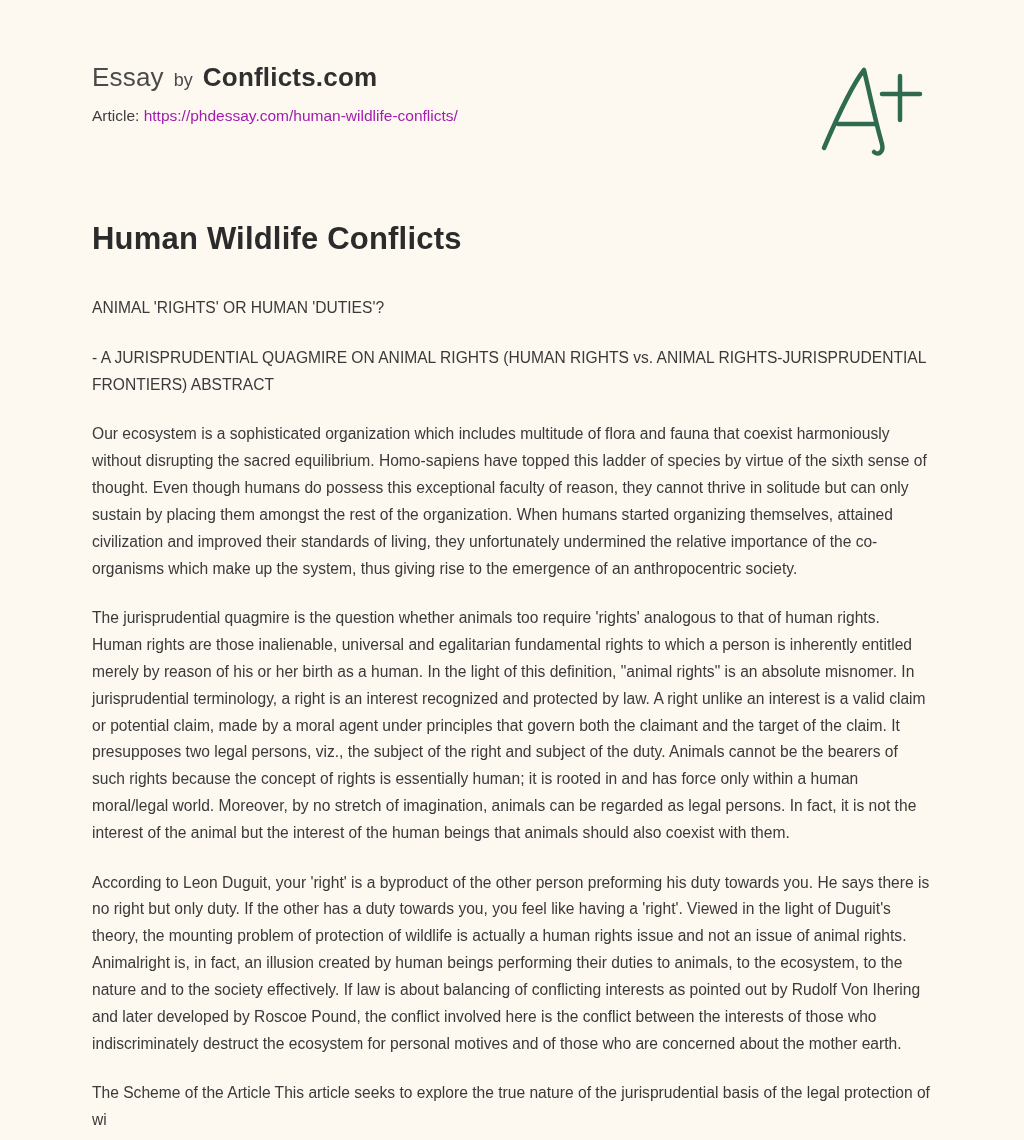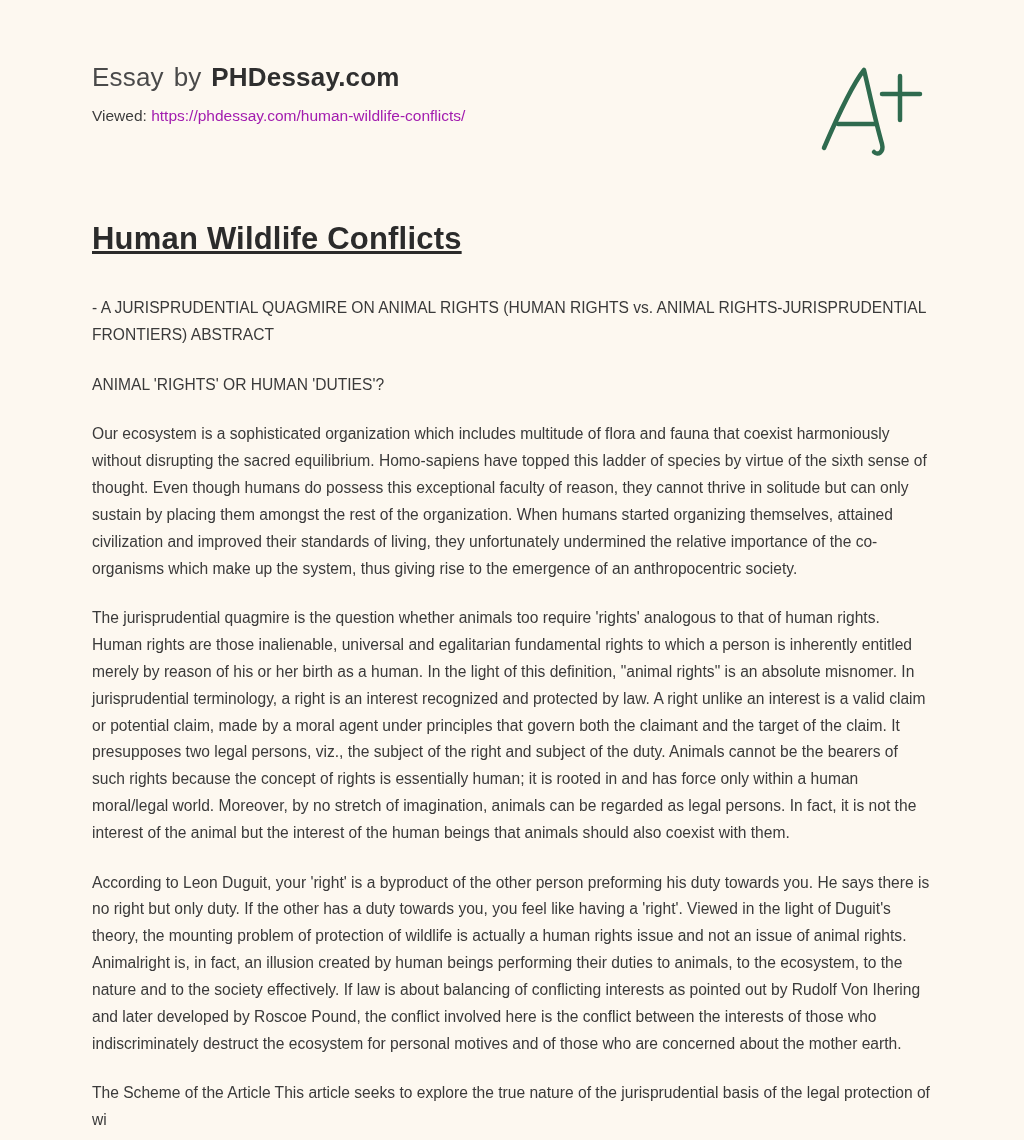--- a/index.html
+++ b/index.html
@@ -26,21 +26,21 @@
     align-items: baseline;
     gap: 10px;
   }
   .brand-essay {
     font-size: 26px;
     color: #4a4a4a;
     font-weight: 400;
     letter-spacing: 0.2px;
   }
   .brand-by {
-    font-size: 26px;
+    font-size: 18px;
     color: #4a4a4a;
     font-weight: 400;
   }
   .brand-name {
     font-size: 26px;
     color: #2f2f2f;
     font-weight: bold;
     letter-spacing: 0.2px;
   }
   .source-row {
@@ -64,64 +64,63 @@
   }
   .logo svg {
     display: block;
   }
   .doc-title {
     margin-top: 96px;
     font-size: 31px;
     font-weight: bold;
     color: #2b2b2b;
     letter-spacing: 0.2px;
-    text-decoration: underline;
   }
   .body-text {
     margin-top: 38px;
   }
   .para {
     font-size: 15.6px;
     line-height: 1.72;
     color: #3a3a3a;
     margin: 0 0 23px 0;
     text-align: left;
   }
 </style>
 </head>
 <body>
 
 <div class="page">
 
   <div class="brand-row">
     <span class="brand-essay">Essay</span>
     <span class="brand-by">by</span>
-    <span class="brand-name">PHDessay.com</span>
+    <span class="brand-name">Conflicts.com</span>
   </div>
 
   <div class="source-row">
-    <span class="source-label">Viewed:</span>
+    <span class="source-label">Article:</span>
     <a class="source-link" href="#">https://phdessay.com/human-wildlife-conflicts/</a>
   </div>
 
   <div class="logo">
     <svg viewBox="0 0 120 100" width="120" height="100" xmlns="http://www.w3.org/2000/svg">
       <g fill="none" stroke="#2f6b4f" stroke-width="4.5" stroke-linecap="round" stroke-linejoin="round">
         <path d="M12 88 C 30 46, 44 20, 52 10 C 56 26, 62 56, 70 84 C 72 92, 66 96, 62 92"></path>
         <path d="M26 64 L 64 64"></path>
         <path d="M88 16 L 88 60"></path>
         <path d="M70 34 L 108 34"></path>
       </g>
     </svg>
   </div>
 
   <div class="doc-title">Human Wildlife Conflicts</div>
 
   <div class="body-text">
+    <p class="para">ANIMAL 'RIGHTS' OR HUMAN 'DUTIES'?</p>
     <p class="para">- A JURISPRUDENTIAL QUAGMIRE ON ANIMAL RIGHTS (HUMAN RIGHTS vs. ANIMAL RIGHTS-JURISPRUDENTIAL FRONTIERS) ABSTRACT</p>
-    <p class="para">ANIMAL 'RIGHTS' OR HUMAN 'DUTIES'?</p>
     <p class="para">Our ecosystem is a sophisticated organization which includes multitude of flora and fauna that coexist harmoniously without disrupting the sacred equilibrium. Homo-sapiens have topped this ladder of species by virtue of the sixth sense of thought. Even though humans do possess this exceptional faculty of reason, they cannot thrive in solitude but can only sustain by placing them amongst the rest of the organization. When humans started organizing themselves, attained civilization and improved their standards of living, they unfortunately undermined the relative importance of the co-organisms which make up the system, thus giving rise to the emergence of an anthropocentric society.</p>
     <p class="para">The jurisprudential quagmire is the question whether animals too require 'rights' analogous to that of human rights. Human rights are those inalienable, universal and egalitarian fundamental rights to which a person is inherently entitled merely by reason of his or her birth as a human. In the light of this definition, "animal rights" is an absolute misnomer. In jurisprudential terminology, a right is an interest recognized and protected by law. A right unlike an interest is a valid claim or potential claim, made by a moral agent under principles that govern both the claimant and the target of the claim. It presupposes two legal persons, viz., the subject of the right and subject of the duty. Animals cannot be the bearers of such rights because the concept of rights is essentially human; it is rooted in and has force only within a human moral/legal world. Moreover, by no stretch of imagination, animals can be regarded as legal persons. In fact, it is not the interest of the animal but the interest of the human beings that animals should also coexist with them.</p>
     <p class="para">According to Leon Duguit, your 'right' is a byproduct of the other person preforming his duty towards you. He says there is no right but only duty. If the other has a duty towards you, you feel like having a 'right'. Viewed in the light of Duguit's theory, the mounting problem of protection of wildlife is actually a human rights issue and not an issue of animal rights. Animalright is, in fact, an illusion created by human beings performing their duties to animals, to the ecosystem, to the nature and to the society effectively. If law is about balancing of conflicting interests as pointed out by Rudolf Von Ihering and later developed by Roscoe Pound, the conflict involved here is the conflict between the interests of those who indiscriminately destruct the ecosystem for personal motives and of those who are concerned about the mother earth.</p>
     <p class="para">The Scheme of the Article This article seeks to explore the true nature of the jurisprudential basis of the legal protection of wi</p>
   </div>
 
 </div>
 
 </body></html>

